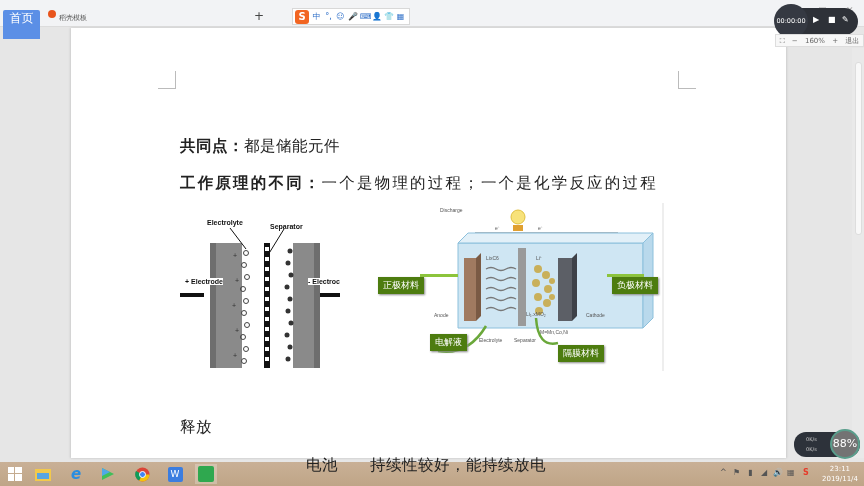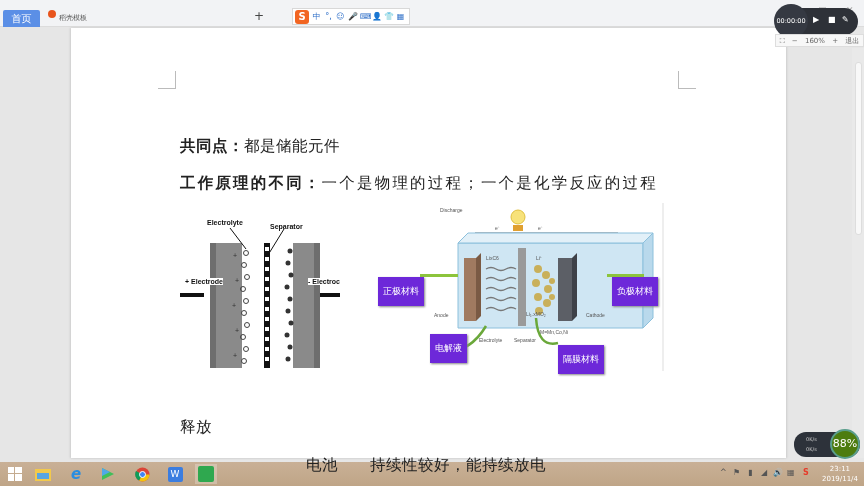--- a/index.html
+++ b/index.html
@@ -1,20 +1,20 @@
 <!DOCTYPE html>
 <html><head>
 <meta charset="utf-8">
 <style>
 *{box-sizing:border-box;margin:0;padding:0}
 html,body{width:864px;height:486px;overflow:hidden;background:#e6e6e6;font-family:"DejaVu Sans","Liberation Sans",sans-serif}
 #app{position:relative;width:864px;height:486px;overflow:hidden}
 
 .tabbar{position:absolute;left:0;top:0;width:864px;height:27px;background:#f2f3f5;border-bottom:1px solid #dcdcdc}
-.tab-home{position:absolute;left:3px;top:10px;width:37px;height:17px;background:#5b8fe6;color:#fff;font-size:10px;line-height:17px;text-align:center;border-radius:2px 2px 0 0}
+.tab-home{position:absolute;left:3px;top:10px;width:37px;height:29px;background:#5b8fe6;color:#fff;font-size:12px;line-height:17px;text-align:center;border-radius:2px 2px 0 0}
 .tab{position:absolute;top:10px;height:17px;font-size:7px;line-height:17px;color:#555;display:flex;align-items:flex-start}
 .tab.t1{left:43px;width:63px}
 .tab.t2{left:108px;width:138px;background:#fff;border-radius:2px 2px 0 0}
 .tab .ic{display:inline-block;width:8px;height:8px;border-radius:2px;margin:0 3px 0 5px}
 .tab.t1 .ic{background:#e8541c;border-radius:50%}
 .tab.t2 .ic{background:#2f76d8}
 .tab.t2 .tl{color:#7a8fa8}
 .tab .act{position:absolute;font-size:7px;color:#888}
 .newtab{position:absolute;left:254px;top:9px;font-size:12px;color:#444}
 
@@ -32,29 +32,29 @@
 .page{position:absolute;left:71px;top:28px;width:715px;height:430px;background:#fff;box-shadow:1px 0 2px #ccc,-1px 0 2px #ccc}
 .corner{position:absolute;width:18px;height:18px;border-color:#bbb;border-style:solid}
 .corner.tl{left:158px;top:71px;border-width:0 1px 1px 0}
 .corner.tr{left:678px;top:71px;border-width:0 0 1px 1px}
 .line{position:absolute;left:180px;font-family:"DejaVu Serif","Liberation Serif",serif;font-size:15.5px;color:#222;white-space:nowrap;letter-spacing:0.5px}
 .line b{font-weight:bold;font-family:"DejaVu Sans","Liberation Sans",sans-serif}
 
 .fig1{position:absolute;left:180px;top:213px;width:160px;height:157px}
 .fig2{position:absolute;left:368px;top:203px;width:296px;height:168px;background:#fff}
 .lbl{position:absolute;font-size:7px;font-weight:bold;color:#111;font-family:"Liberation Sans",sans-serif;white-space:nowrap}
-.redtag{position:absolute;background:#6d28d9;color:#fff;font-size:9px;padding:8px 5px;box-shadow:1px 1px 2px #888}
+.redtag{position:absolute;background:#4d7c0f;color:#fff;font-size:9px;padding:2px 5px;box-shadow:1px 1px 2px #888}
 .small{position:absolute;font-size:5px;color:#555;font-family:"Liberation Sans",sans-serif;white-space:nowrap}
 
 .vscroll{position:absolute;left:852px;top:48px;width:12px;height:410px;background:#e9e9e9}
 .vthumb{position:absolute;left:855px;top:62px;width:7px;height:173px;background:#f8f8f8;border:1px solid #ddd;border-radius:3px}
 
 .netw{position:absolute;left:794px;top:432px;width:66px;height:25px;background:#2d323a;border-radius:12px}
 .netw .sp{position:absolute;left:12px;font-size:5px;color:#ccc}
-.netw .ring{position:absolute;left:36px;top:-3px;width:30px;height:30px;border-radius:50%;background:#4d7c0f;border:2px solid #5a9e8c;color:#fff;font-size:11px;text-align:center;line-height:26px}
+.netw .ring{position:absolute;left:36px;top:-3px;width:30px;height:30px;border-radius:50%;background:#737373;border:2px solid #5a9e8c;color:#fff;font-size:11px;text-align:center;line-height:26px}
 
 .taskbar{position:absolute;left:0;top:462px;width:864px;height:24px;background:linear-gradient(#c9b096,#bfa587)}
 .tb-item{position:absolute;top:2px;width:22px;height:20px;display:flex;align-items:center;justify-content:center}
 .tb-item.active{background:rgba(255,255,255,.25)}
 .tray{position:absolute;top:6px;font-size:8px;color:#555}
 .clock{position:absolute;left:822px;top:464px;font-size:7px;color:#fff;text-align:center;line-height:10px}
 </style>
 </head>
 <body>
 

